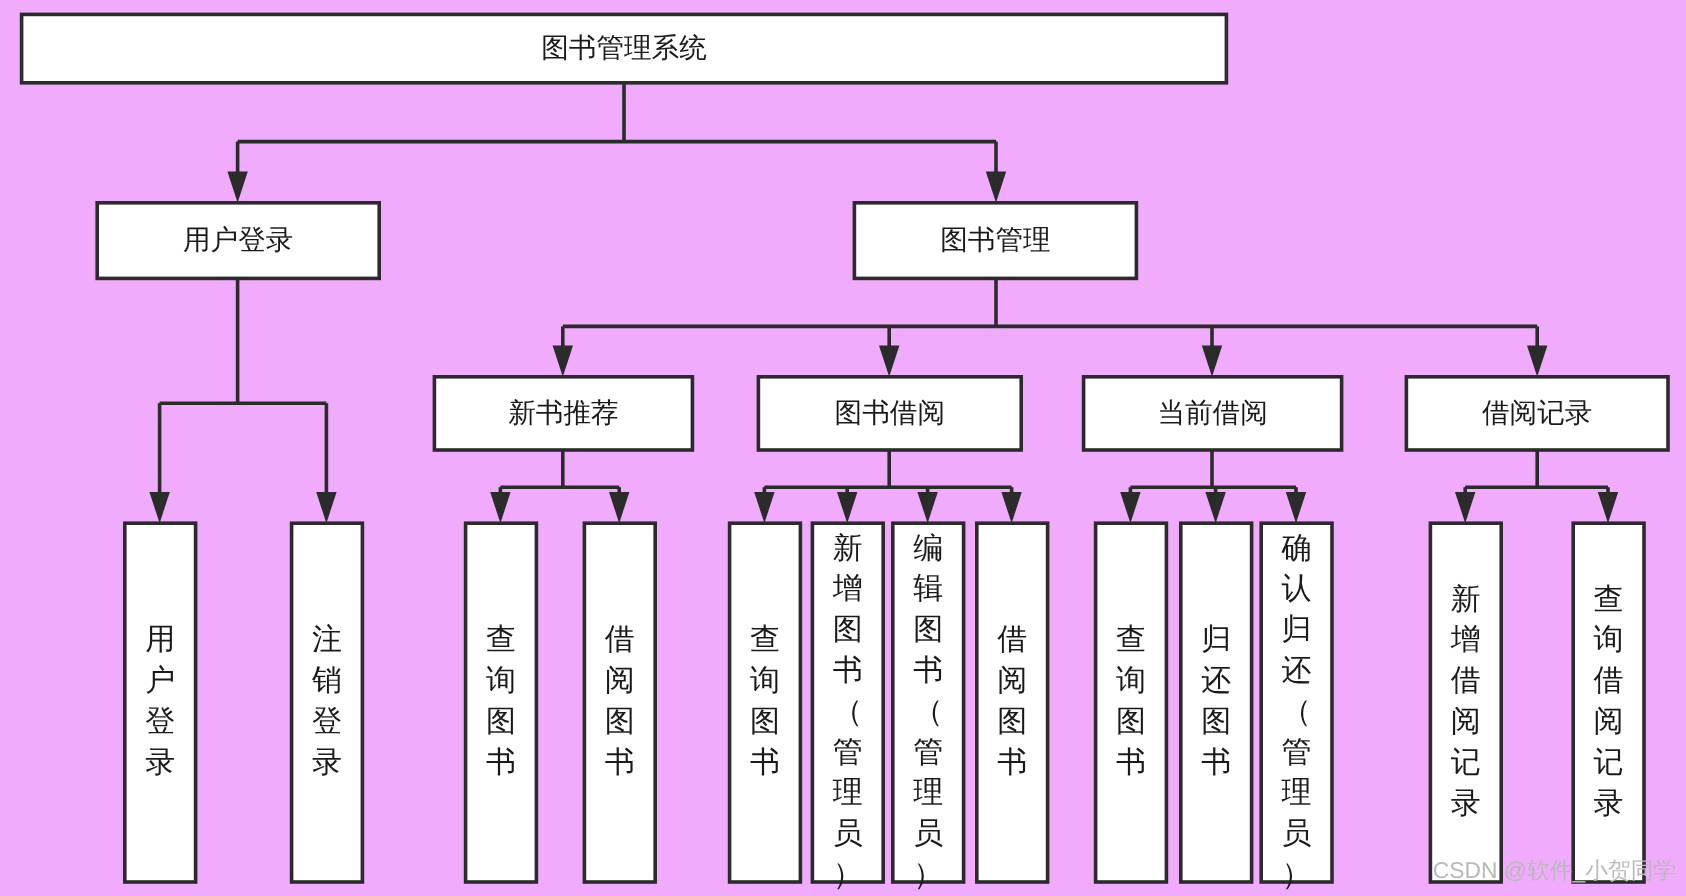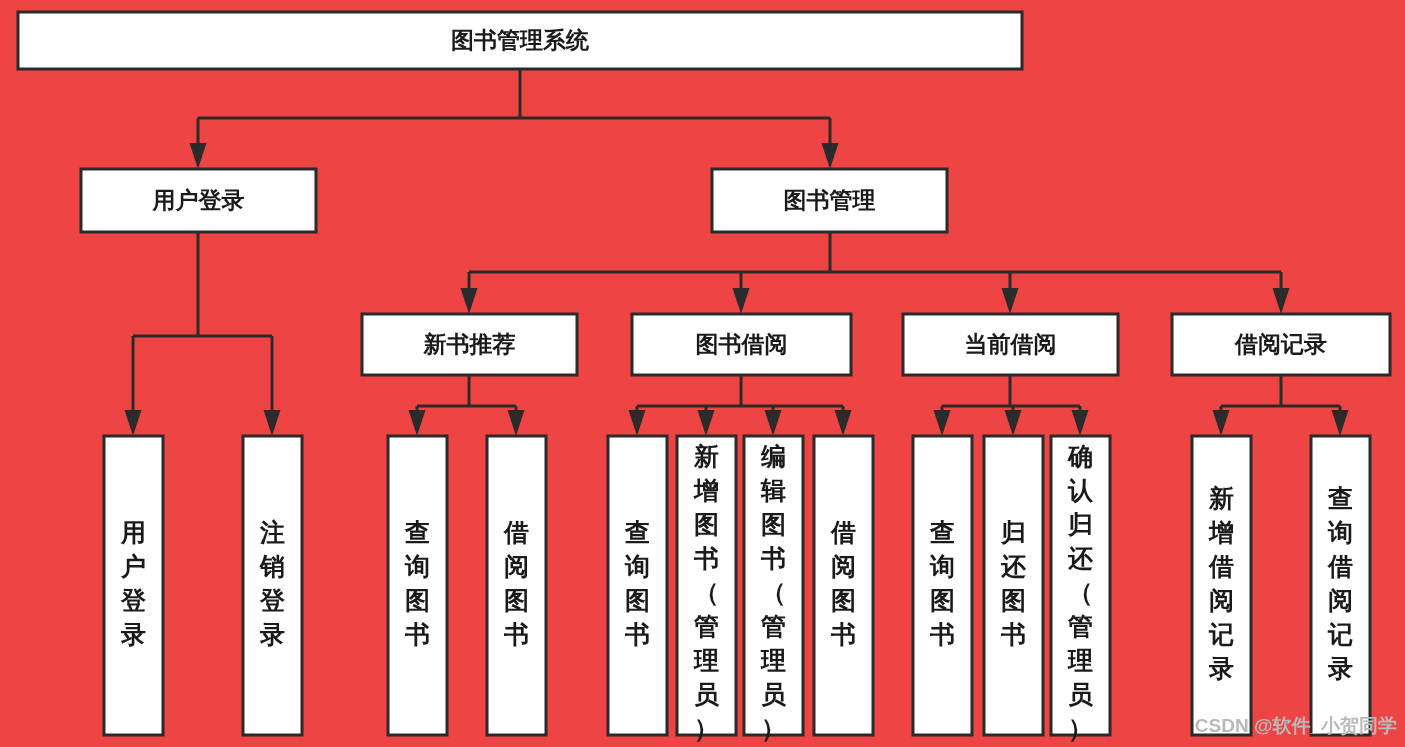--- a/index.html
+++ b/index.html
@@ -8,23 +8,22 @@
     padding: 0;
     background: #ffffff;
   }
   body {
     font-family: "Liberation Sans", "DejaVu Sans", sans-serif;
   }
   #diagram-root {
     position: relative;
     width: 1405px;
     height: 747px;
-    background: #ef4444;
+    background: #f0abfc;
     overflow: hidden;
-    font-weight: bold;
   }
   svg.diagram-canvas {
     position: absolute;
     left: 0;
     top: 0;
     width: 1405px;
     height: 747px;
     display: block;
   }
   .node-box {

